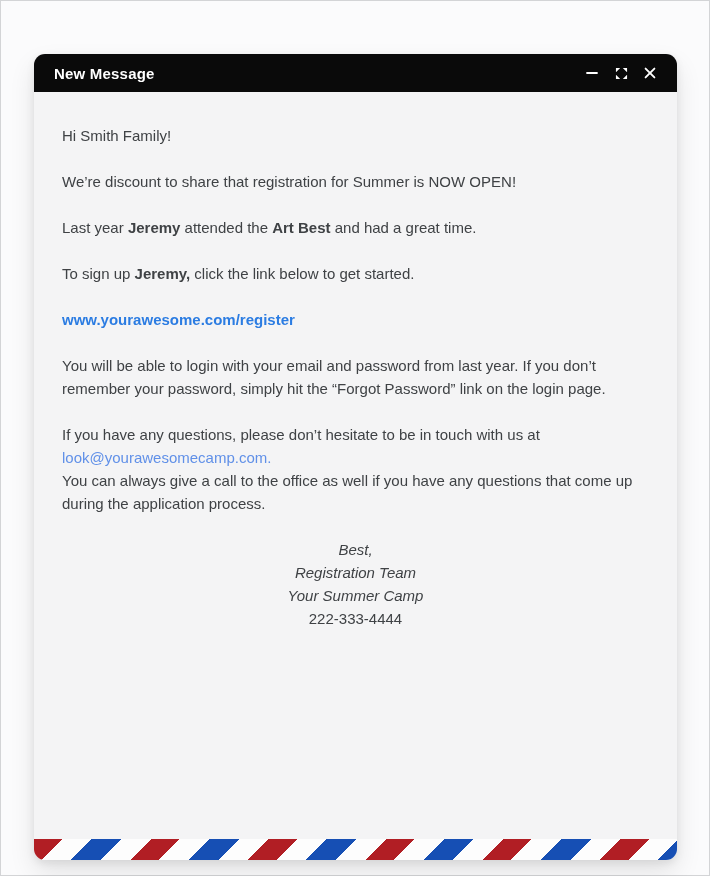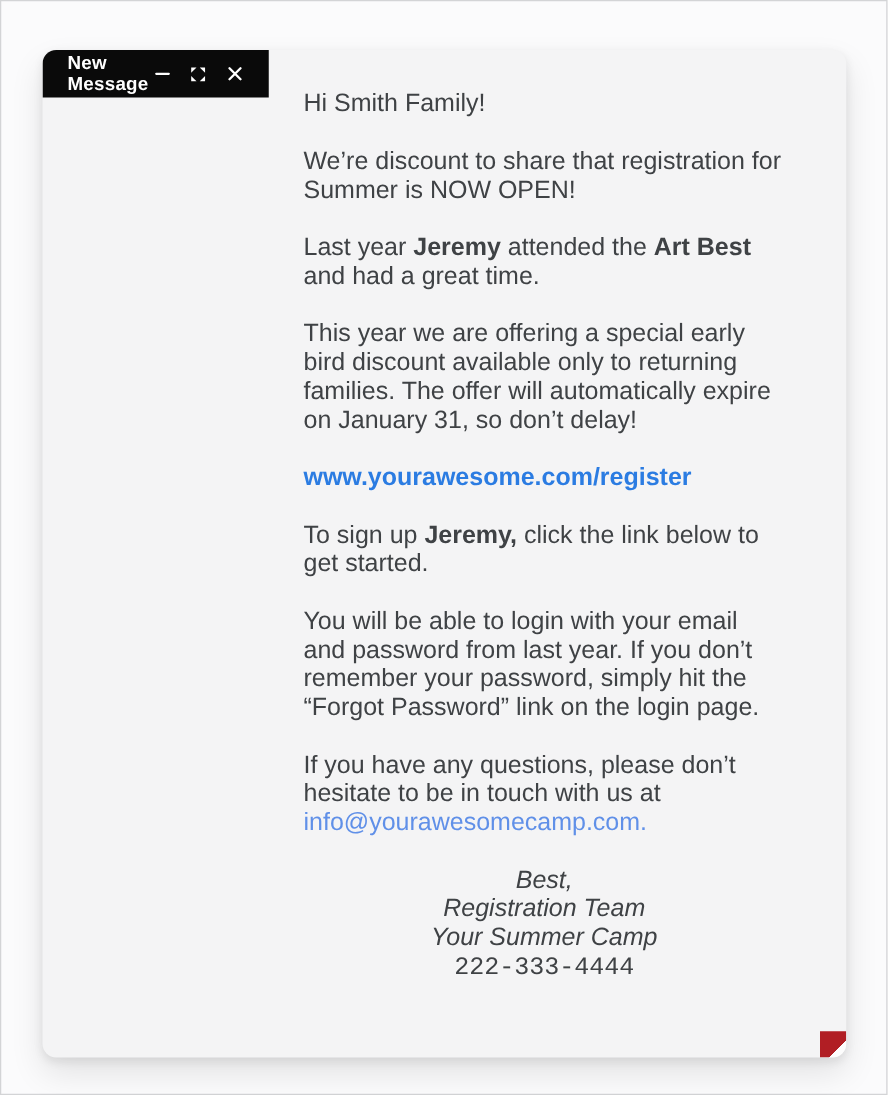--- a/index.html
+++ b/index.html
@@ -17,28 +17,28 @@
   html,body{width:710px;height:876px;}
   body{
     position:relative;
     background:var(--page_bg);
     font-family:"Liberation Sans","DejaVu Sans",sans-serif;
     box-shadow:inset 0 0 0 1px #d3d4d6;
     overflow:hidden;
   }
   .compose-window{
     position:absolute;
-    left:34px; top:40px;
+    left:34px; top:54px;
     width:643px; height:806px;
     border-radius:11px;
     background:var(--card_bg);
     box-shadow:0 12px 26px rgba(0,0,0,.10), 0 3px 8px rgba(0,0,0,.08);
     overflow:hidden;
     display:flex;
-    flex-direction:row;
+    flex-direction:column;
   }
   .titlebar{
     height:38px;
     flex:0 0 38px;
     background:var(--titlebar_bg);
     display:flex;
     align-items:center;
     padding:0 16px 0 20px;
     cursor:default;
   }
@@ -59,32 +59,32 @@
     background:transparent;
     border:none;
     display:flex;align-items:center;justify-content:center;
     cursor:pointer;
     padding:0;
   }
   .ctrl-btn svg{display:block;}
   .email-body{
     flex:1 1 auto;
     padding:32px 28px 0 28px;
-    font-size:20px;
+    font-size:15px;
     line-height:23px;
     color:var(--text);
     cursor:text;
   }
   .email-body p{margin:0 0 23px 0;}
   .b{font-weight:700;}
   a{text-decoration:none;cursor:pointer;}
   .link-strong{color:var(--link_bold);font-weight:700;}
   .link-email{color:var(--link_email);}
   .signature{font-style:italic;text-align:center;}
-  .phone{font-style:normal;font-family:Liberation Mono, monospace;}
+  .phone{font-style:normal;}
   .airmail-stripe{
     flex:0 0 21px;
     height:21px;
     margin-top:auto;
     background:repeating-linear-gradient(
       135deg,
       var(--stripe_red) 0 20px,
       var(--stripe_bg) 20px 41px,
       var(--stripe_blue) 41px 62px,
       var(--stripe_bg) 62px 83px
@@ -124,34 +124,32 @@
     <p>
       <span>Hi Smith Family!</span>
     </p>
     <p>
       <span>We’re discount to share that registration for Summer is NOW OPEN!</span>
     </p>
     <p>
       <span>Last year </span><span class="b">Jeremy</span><span> attended the </span><span class="b">Art Best</span><span> and had a great time.</span>
     </p>
     <p>
-      <span>This year we are offering a special early bird discount available only to returning families. The offer will automatically expire on January 31, so don’t delay!</span>
+      <span>To sign up </span><span class="b">Jeremy,</span><span> click the link below to get started.</span>
     </p>
     <p>
       <a class="link-strong">www.yourawesome.com/register</a>
-    </p>
-    <p>
-      <span>To sign up </span><span class="b">Jeremy,</span><span> click the link below to get started.</span>
     </p>
     <p>
       <span>You will be able to login with your email and password from last year. If you don’t remember your password, simply hit the “Forgot Password” link on the login page.</span>
     </p>
     <p>
       <span>If you have any questions, please don’t hesitate to be in touch with us at</span><br>
-      <a class="link-email">info@yourawesomecamp.com.</a><br>
+      <a class="link-email">look@yourawesomecamp.com.</a><br>
+      <span>You can always give a call to the office as well if you have any questions that come up during the application process.</span>
     </p>
     <p class="signature">
       <span>Best,</span><br>
       <span>Registration Team</span><br>
       <span>Your Summer Camp</span><br>
       <span class="phone">222-333-4444</span>
     </p>
   </div>
 
   <div class="airmail-stripe"></div>

